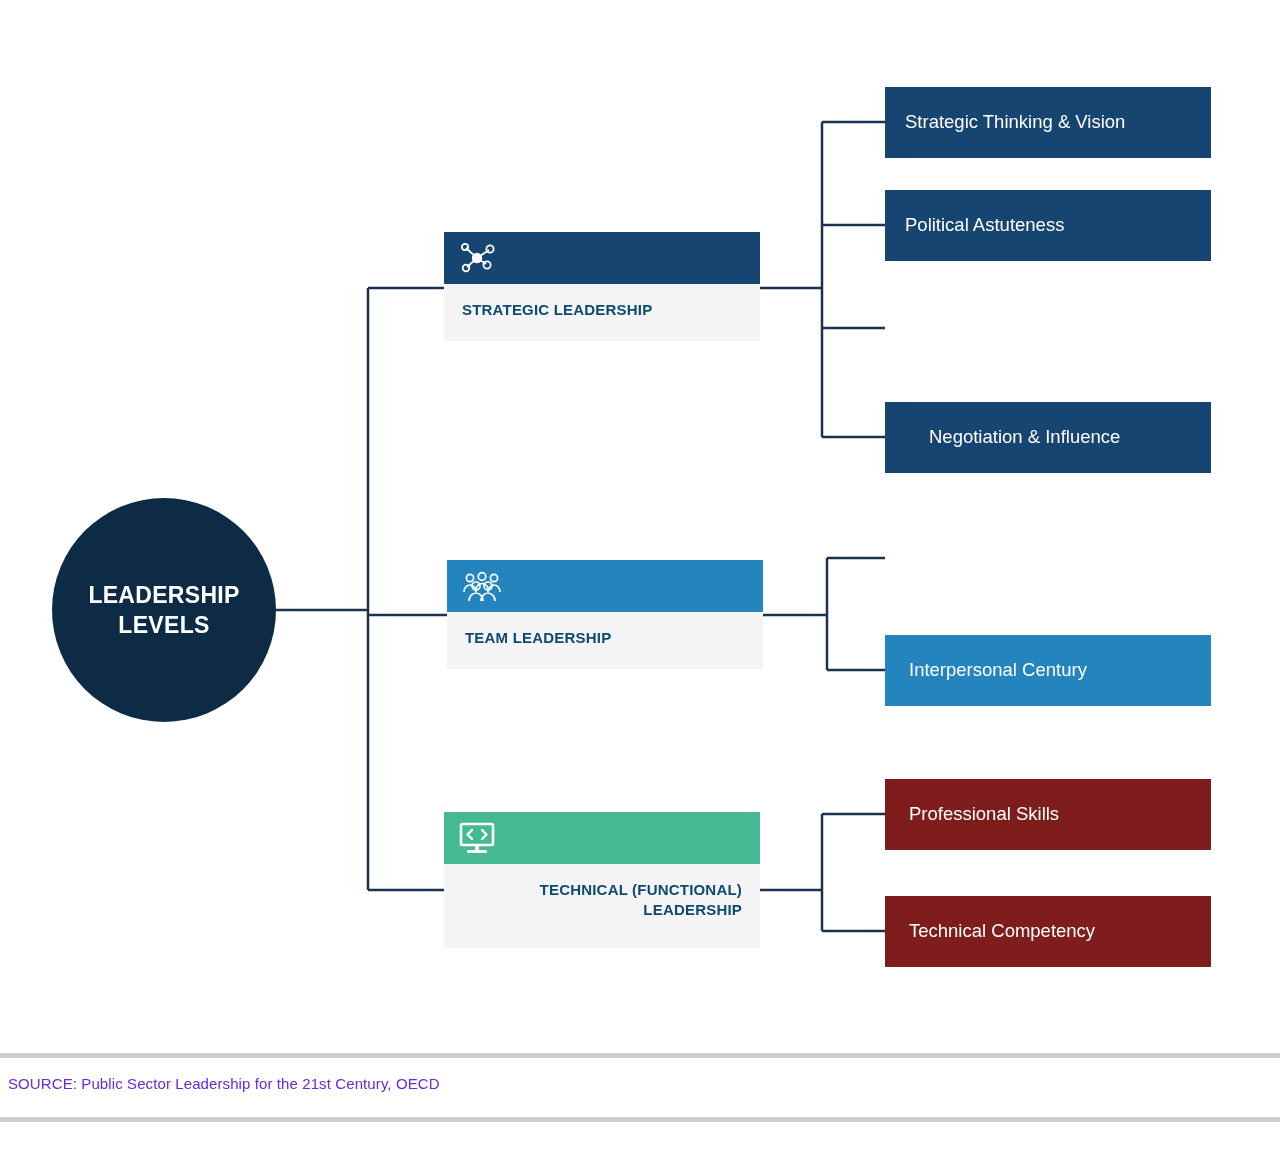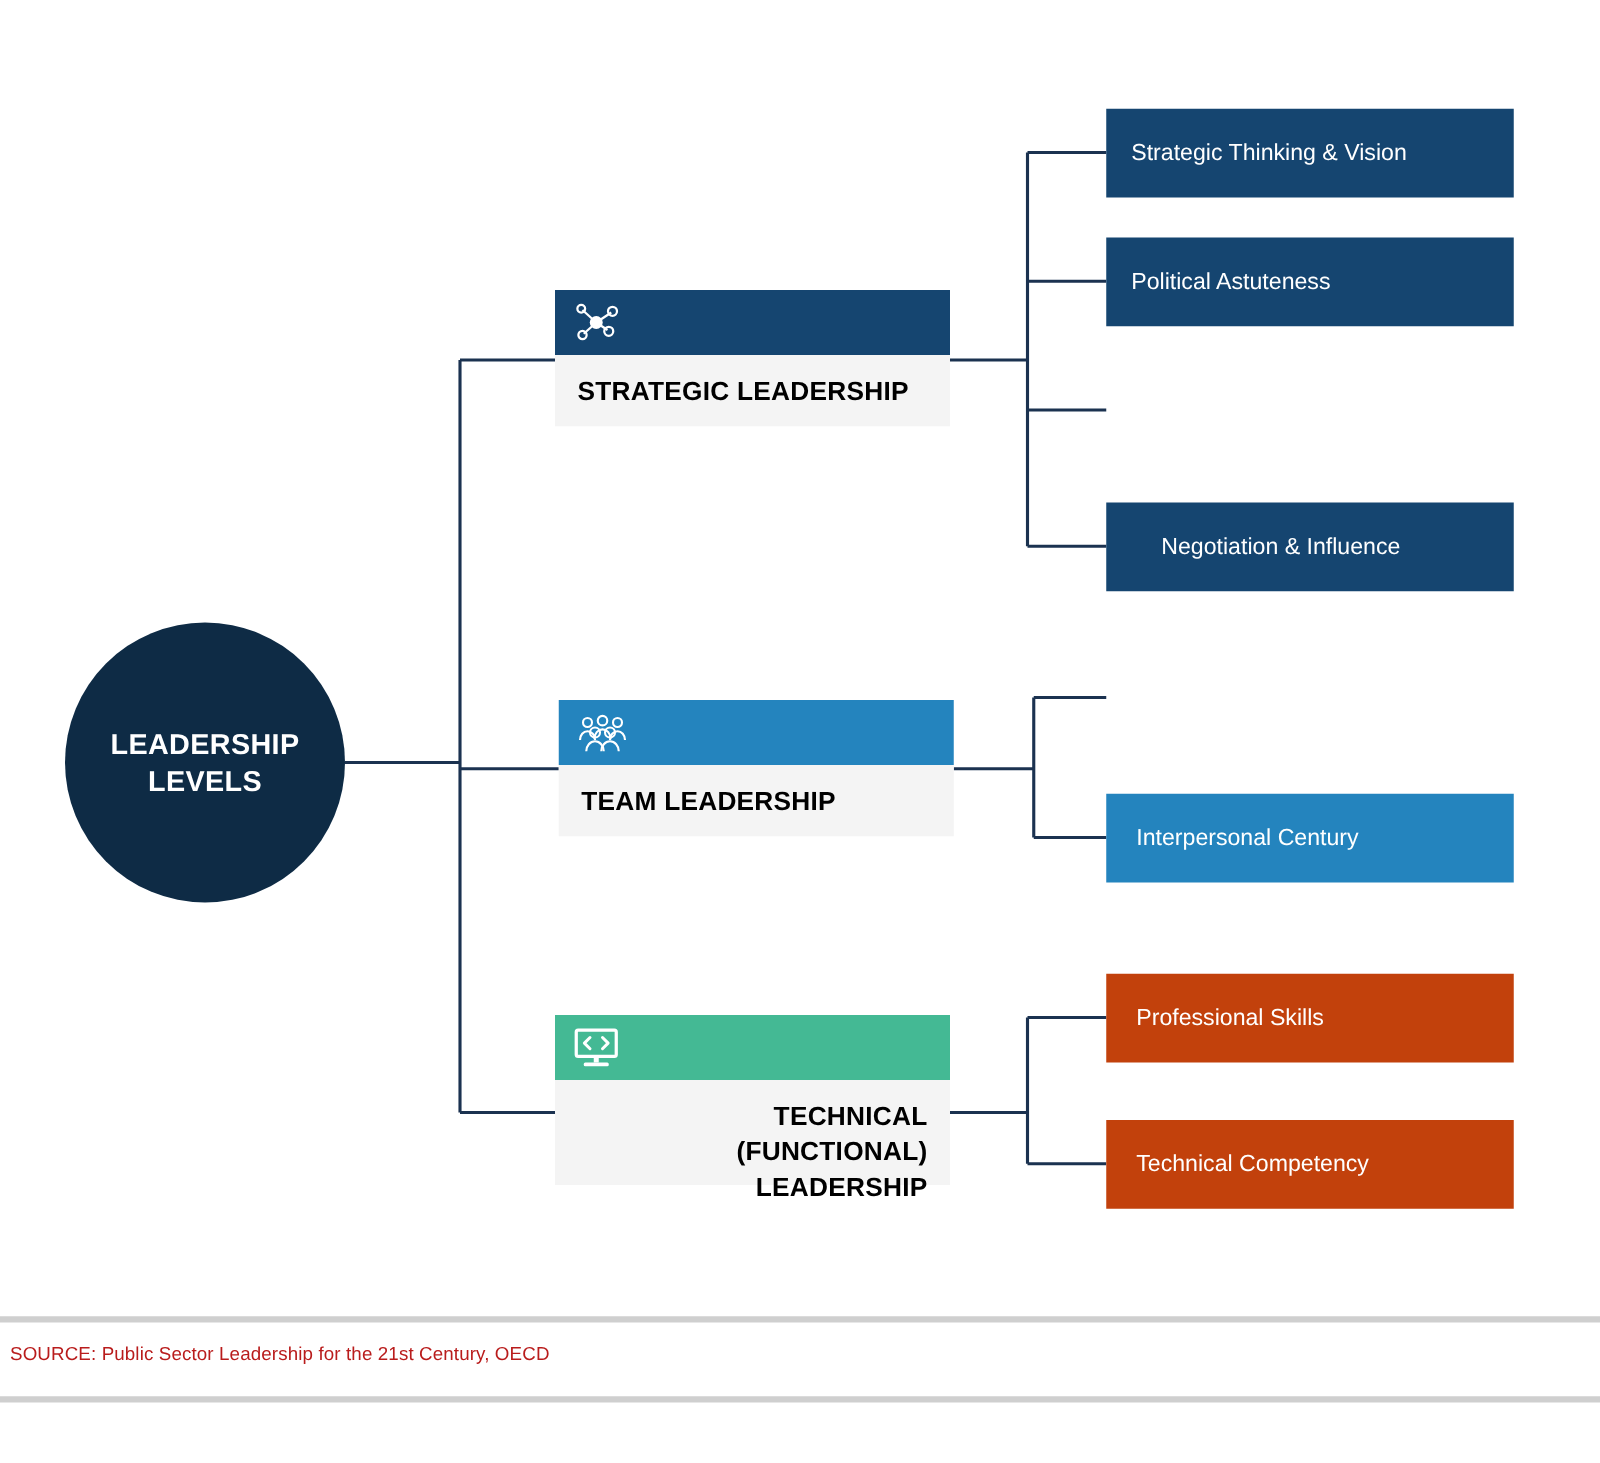--- a/index.html
+++ b/index.html
@@ -67,22 +67,22 @@
     padding-left: 15px;
     box-sizing: border-box;
   }
   .cat-strip svg { display: block; }
   .cat-panel {
     background: #F4F4F4;
     box-sizing: border-box;
     padding: 16px 18px 16px 18px;
   }
   .cat-panel .cat-label {
-    color: #000000;
-    font-size: 21px;
+    color: #0c4a6e;
+    font-size: 15px;
     font-weight: bold;
     line-height: 1.35;
     letter-spacing: 0.2px;
     white-space: pre-line;
   }
 
   #node-strategic  { left: 444px; top: 232px; }
   #node-strategic  .cat-strip { background: #154570; }
   #node-strategic  .cat-panel { height: 57px; }
 
@@ -105,21 +105,21 @@
     box-sizing: border-box;
     padding-left: 24px;
   }
   .leaf .leaf-label {
     color: #ffffff;
     font-size: 18.5px;
     line-height: 1.3;
   }
   .leaf.navy  { background: #154570; padding-left: 20px; }
   .leaf.blue  { background: #2484BE; }
-  .leaf.green { background: #c2410c; }
+  .leaf.green { background: #7f1d1d; }
   .leaf.indented { padding-left: 44px; }
 
   
   .footer {
     position: absolute;
     left: 0;
     top: 1045px;
     width: 1280px;
     height: 125px;
     background: #ffffff;
@@ -131,21 +131,21 @@
     height: 5px;
     background: #CFCFCF;
   }
   .rule.top    { top: 8px; }
   .rule.bottom { top: 72px; }
   .source-text {
     position: absolute;
     left: 8px;
     top: 30px;
     font-size: 15px;
-    color: #b91c1c;
+    color: #6d28d9;
     letter-spacing: 0.1px;
   }
 </style>
 </head>
 <body>
 
 <div class="canvas">
 
   <svg class="wires" viewBox="0 0 1280 1045" width="1280" height="1045">
     <g fill="none" stroke="#1B3250" stroke-width="2.5">

